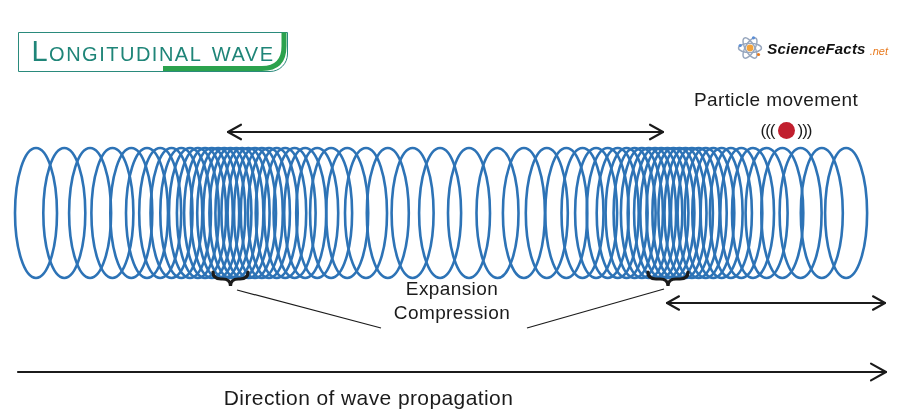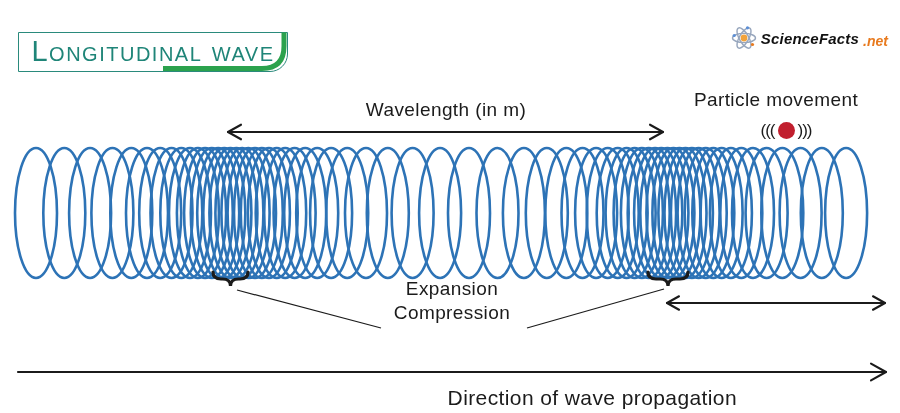--- a/index.html
+++ b/index.html
@@ -18,23 +18,23 @@
   }
   .title-box svg{position:absolute;left:-2px;top:-2px;overflow:visible;}
   .title-text{
     font-variant:small-caps;text-transform:lowercase;
     font-size:29px;letter-spacing:1.5px;color:#1f8578;font-weight:500;line-height:1;
     position:relative;top:-1px;
   }
   .title-text::first-letter{text-transform:uppercase;}
 
   
-  .brand{position:absolute;right:12px;top:5px;display:flex;align-items:center;gap:4px;}
+  .brand{position:absolute;right:12px;top:15px;display:flex;align-items:center;gap:4px;}
   .brand-name{font-size:15px;font-weight:700;letter-spacing:.2px;color:#111;font-style:italic;}
-  .brand-tld{font-size:14px;font-weight:700;color:#e87a1e;font-style:italic;position:relative;top:3px;}
+  .brand-tld{font-size:11px;font-weight:400;color:#e87a1e;font-style:italic;position:relative;top:3px;}
 
   
   .particle-row{position:absolute;left:736px;top:99px;width:100px;height:22px;
     display:flex;align-items:center;justify-content:center;}
   .paren{font-size:17px;font-weight:400;color:#1b1b1b;letter-spacing:-1px;line-height:1;}
   .particle-dot{width:17px;height:17px;border-radius:50%;margin:0 3px;}
 </style>
 </head>
 <body>
 
@@ -144,25 +144,24 @@
       </g>
       <circle cx="13" cy="13" r="3.4" fill="#f2a33c"></circle>
       <circle cx="3.2" cy="10.5" r="1.6" fill="#5b8ed6"></circle>
       <circle cx="21.5" cy="19.5" r="1.6" fill="#e87a1e"></circle>
       <circle cx="16.5" cy="2.8" r="1.6" fill="#5b8ed6"></circle>
     </svg>
     <span class="brand-name">ScienceFacts</span>
       <span class="brand-tld">.net</span>
   </div>
 
-  <div class="lbl" style="left:286px;top:79px;width:320px;">Wavelength (in m)</div>
   <div class="lbl" style="left:676px;top:69px;width:200px;">Particle movement</div>
   <div class="lbl" style="left:302px;top:258px;width:300px;">Expansion</div>
   <div class="lbl" style="left:302px;top:282px;width:300px;">Compression</div>
-  <div class="lbl" style="left:0;top:366px;width:737px;font-size:21px;text-align:right;">Direction of wave propagation</div>
+  <div class="lbl" style="left:0;top:366px;width:737px;font-size:21px;">Direction of wave propagation</div>
 
   <div class="particle-row">
     <span class="paren">(((</span>
     <span class="particle-dot" style="background: rgb(193, 31, 46);"></span>
     <span class="paren">)))</span>
   </div>
 
 </div>
 
 </body></html>

